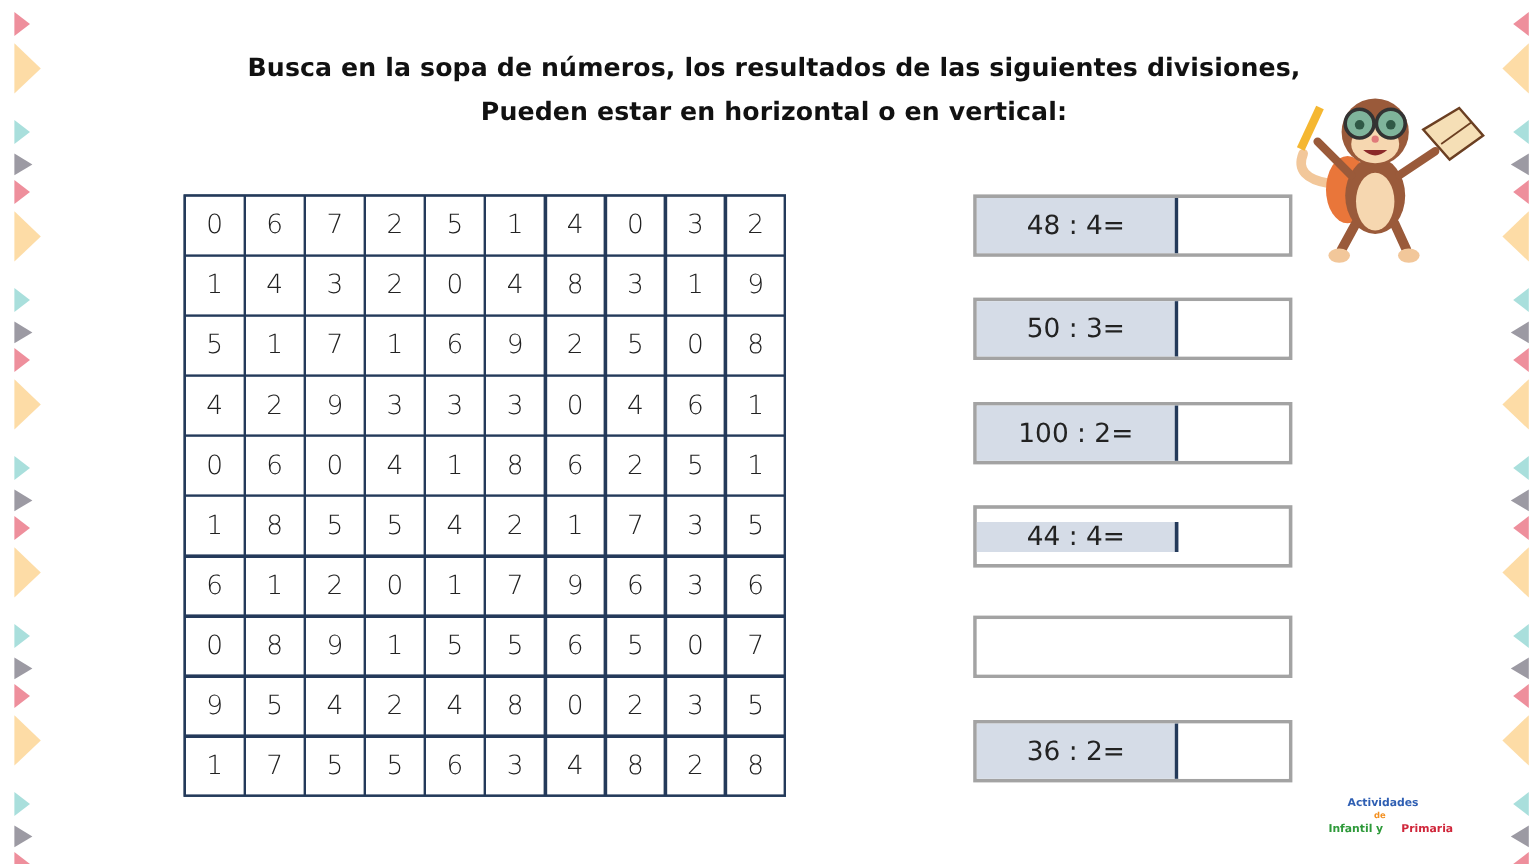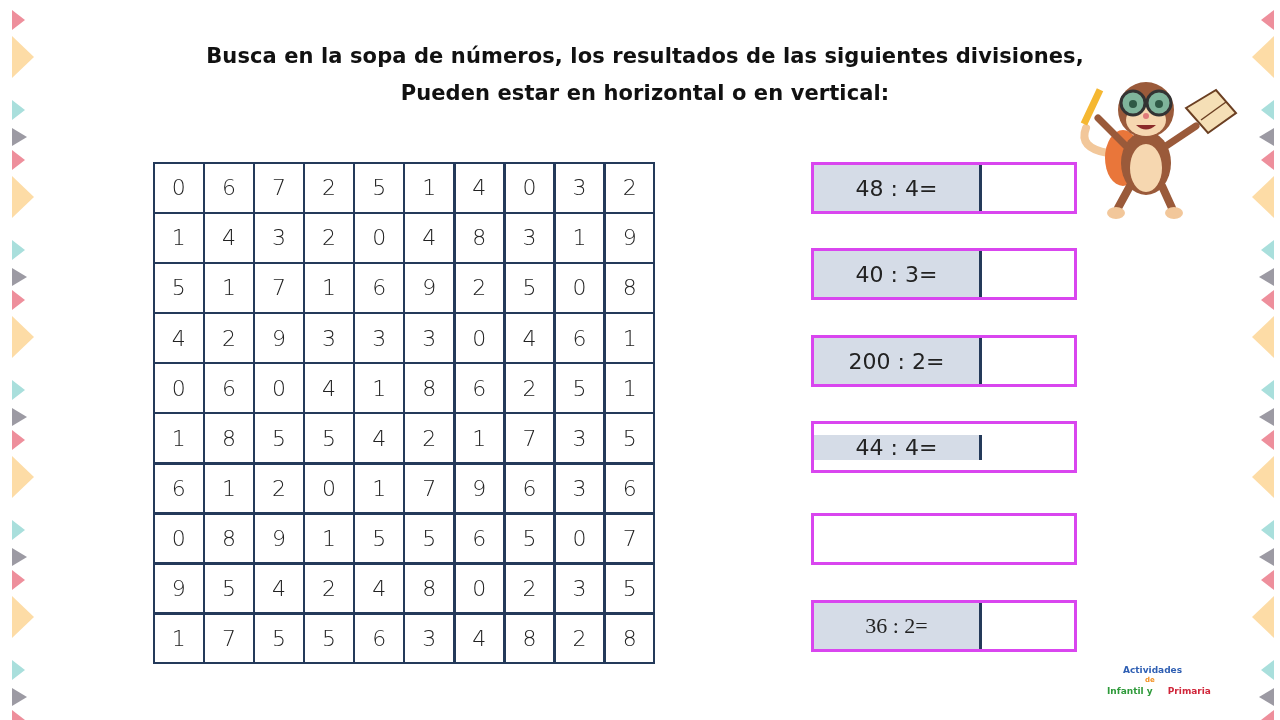--- a/index.html
+++ b/index.html
@@ -25,21 +25,21 @@
     border: 2.5px solid #243a5a;
     background: #243a5a; gap: 2.5px;
   }
   .cell {
     background: #fff; display: flex; align-items: center; justify-content: center;
     font-size: 22px; font-weight: 300; color: #222;
     font-family: "DejaVu Sans", sans-serif;
   }
   .problem {
     position: absolute; left: 811px; width: 266px; height: 52px;
-    display: flex; border: 3px solid #d946ef; box-sizing: border-box;
+    display: flex; border: 3px solid #a3a3a3; box-sizing: border-box;
   }
   .problem .q {
     width: 165px; background: #d5dce7; border-right: 3px solid #243a5a;
     display: flex; align-items: center; justify-content: center;
     font-size: 22px; color: #222;
   }
   .problem .a { flex: 1; background: #fff; }
   .monkey { position: absolute; left: 1068px; top: 68px; width: 170px; height: 155px; }
   .logo { position: absolute; left: 1105px; top: 665px; width: 120px; height: 40px; font-weight: bold; }
   .logo .l1 { position: absolute; left: 18px; top: 0; font-size: 9px; color: #2f5fb3; }
@@ -204,35 +204,35 @@
     <div class="cell">2</div>
     <div class="cell">8</div>
   </div>
 
 <div id="problems">
     <div class="problem" style="top: 162px;">
       <div class="q">48 : 4=</div>
       <div class="a"></div>
     </div>
     <div class="problem" style="top: 248px;">
-      <div class="q">40 : 3=</div>
+      <div class="q">50 : 3=</div>
       <div class="a"></div>
     </div>
     <div class="problem" style="top: 335px;">
-      <div class="q">200 : 2=</div>
+      <div class="q">100 : 2=</div>
       <div class="a"></div>
     </div>
     <div class="problem" style="top: 421px; align-items: center;">
       <div class="q">44 : 4=</div>
       <div class="a"></div>
     </div>
     <div class="problem" style="top: 513px;">
       <div class="a"></div>
     </div>
-    <div class="problem" style="top: 600px; font-family: Liberation Serif, serif;">
+    <div class="problem" style="top: 600px;">
       <div class="q">36 : 2=</div>
       <div class="a"></div>
     </div>
   </div>
 
 <svg class="monkey" viewBox="0 0 170 155">
 
   <path d="M40 85 Q10 80 18 60" stroke="#f2c79a" stroke-width="8" fill="none" stroke-linecap="round"></path>
 
   <ellipse cx="55" cy="90" rx="18" ry="28" fill="#e9763a"></ellipse>

